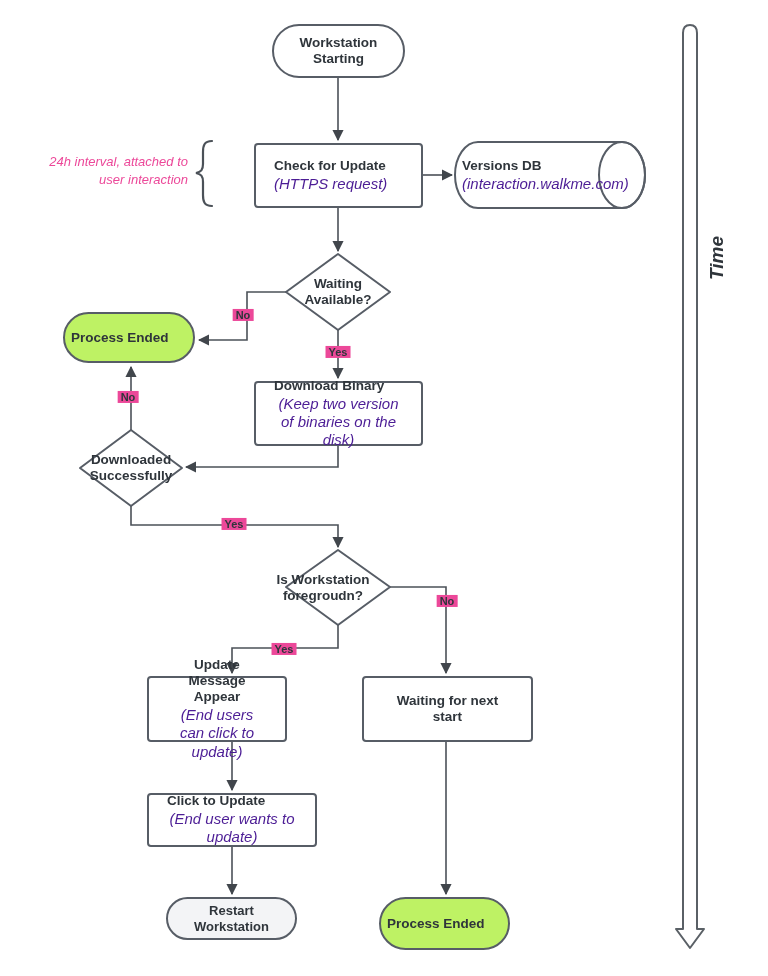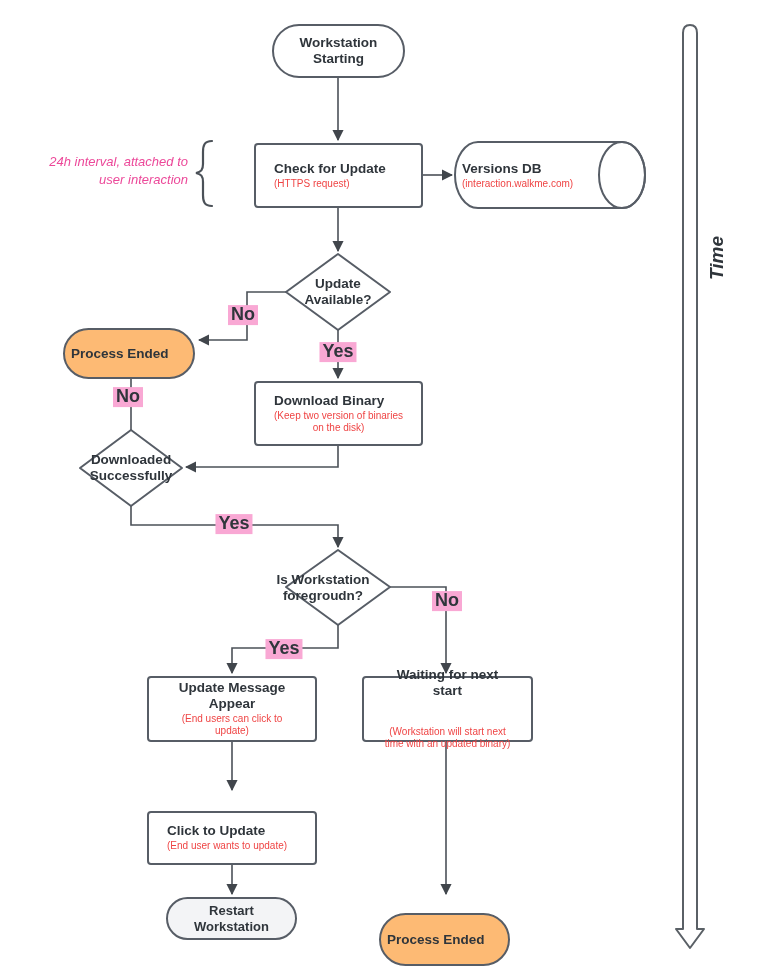--- a/index.html
+++ b/index.html
@@ -33,43 +33,44 @@
     border: 2px solid #575d66;
     border-radius: 4px;
     padding: 2px 18px;
   }
   .stadium {
     background: #ffffff;
     border: 2px solid #575d66;
     border-radius: 27px;
     padding: 2px 6px;
   }
-  .stadium.gray  { background: #fdba74; margin-top: 16px; }
+  .stadium.gray  { background: #bef264; }
   .stadium.light { background: #f3f4f6; }
   .shape-label { background: transparent; border: none; }
   .title {
     font-size: 13.5px;
     font-weight: bold;
     line-height: 1.18;
     color: #2f353b;
   }
   .subtitle {
-    font-size: 10px;
+    font-size: 15px;
+    font-style: italic;
     line-height: 1.22;
-    color: #ef4444;
+    color: #4c1d95;
     margin-top: 1px;
   }
   .edge-label {
     position: absolute;
     z-index: 3;
     transform: translate(-50%, -50%);
-    font-size: 18px;
+    font-size: 11px;
     font-weight: bold;
     color: #2f353b;
-    background: #f9a8d4;
+    background: #ec4899;
     padding: 0 3px;
     line-height: 1.1;
     white-space: nowrap;
   }
   #annotation {
     position: absolute;
     z-index: 2;
     left: 28px;
     top: 153px;
     width: 160px;
@@ -147,51 +148,50 @@
     <div class="title">Check for Update</div>
     <div class="subtitle">(HTTPS request)</div>
   </div>
 
   <div class="node shape-label" style="left:462px; top:143px; width:150px; height:65px;">
     <div class="title">Versions DB</div>
     <div class="subtitle">(interaction.walkme.com)</div>
   </div>
 
   <div class="node shape-label" style="left:288px; top:254px; width:100px; height:76px;">
-    <div class="title">Update Available?</div>
+    <div class="title">Waiting Available?</div>
   </div>
 
   <div class="node stadium gray" style="left:63px; top:312px; width:132px; height:51px;">
     <div class="title">Process Ended</div>
   </div>
 
   <div class="node shape-label" style="left:81px; top:430px; width:100px; height:76px;">
     <div class="title">Downloaded Successfully</div>
   </div>
 
   <div class="node box" style="left:254px; top:381px; width:169px; height:65px;">
     <div class="title">Download Binary</div>
     <div class="subtitle">(Keep two version of binaries on the disk)</div>
   </div>
 
   <div class="node shape-label" style="left:268px; top:550px; width:110px; height:75px;">
     <div class="title">Is Workstation foregroudn?</div>
   </div>
 
-  <div class="node box" style="left:147px; top:676px; width:170px; height:66px;">
+  <div class="node box" style="left:147px; top:676px; width:140px; height:66px;">
     <div class="title">Update Message Appear</div>
     <div class="subtitle">(End users can click to update)</div>
   </div>
 
   <div class="node box" style="left:362px; top:676px; width:171px; height:66px;gap:26px;">
     <div class="title">Waiting for next start</div>
-    <div class="subtitle">(Workstation will start next time with an updated binary)</div>
-  </div>
-
-  <div class="node box" style="left:147px; top:811px; width:170px; height:54px;">
+  </div>
+
+  <div class="node box" style="left:147px; top:793px; width:170px; height:54px;">
     <div class="title">Click to Update</div>
     <div class="subtitle">(End user wants to update)</div>
   </div>
 
   <div class="node stadium light" style="left:166px; top:897px; width:131px; height:43px;">
     <div class="title" style="font-size:13px;">Restart Workstation</div>
   </div>
 
   <div class="node stadium gray" style="left:379px; top:897px; width:131px; height:53px;">
     <div class="title">Process Ended</div>

